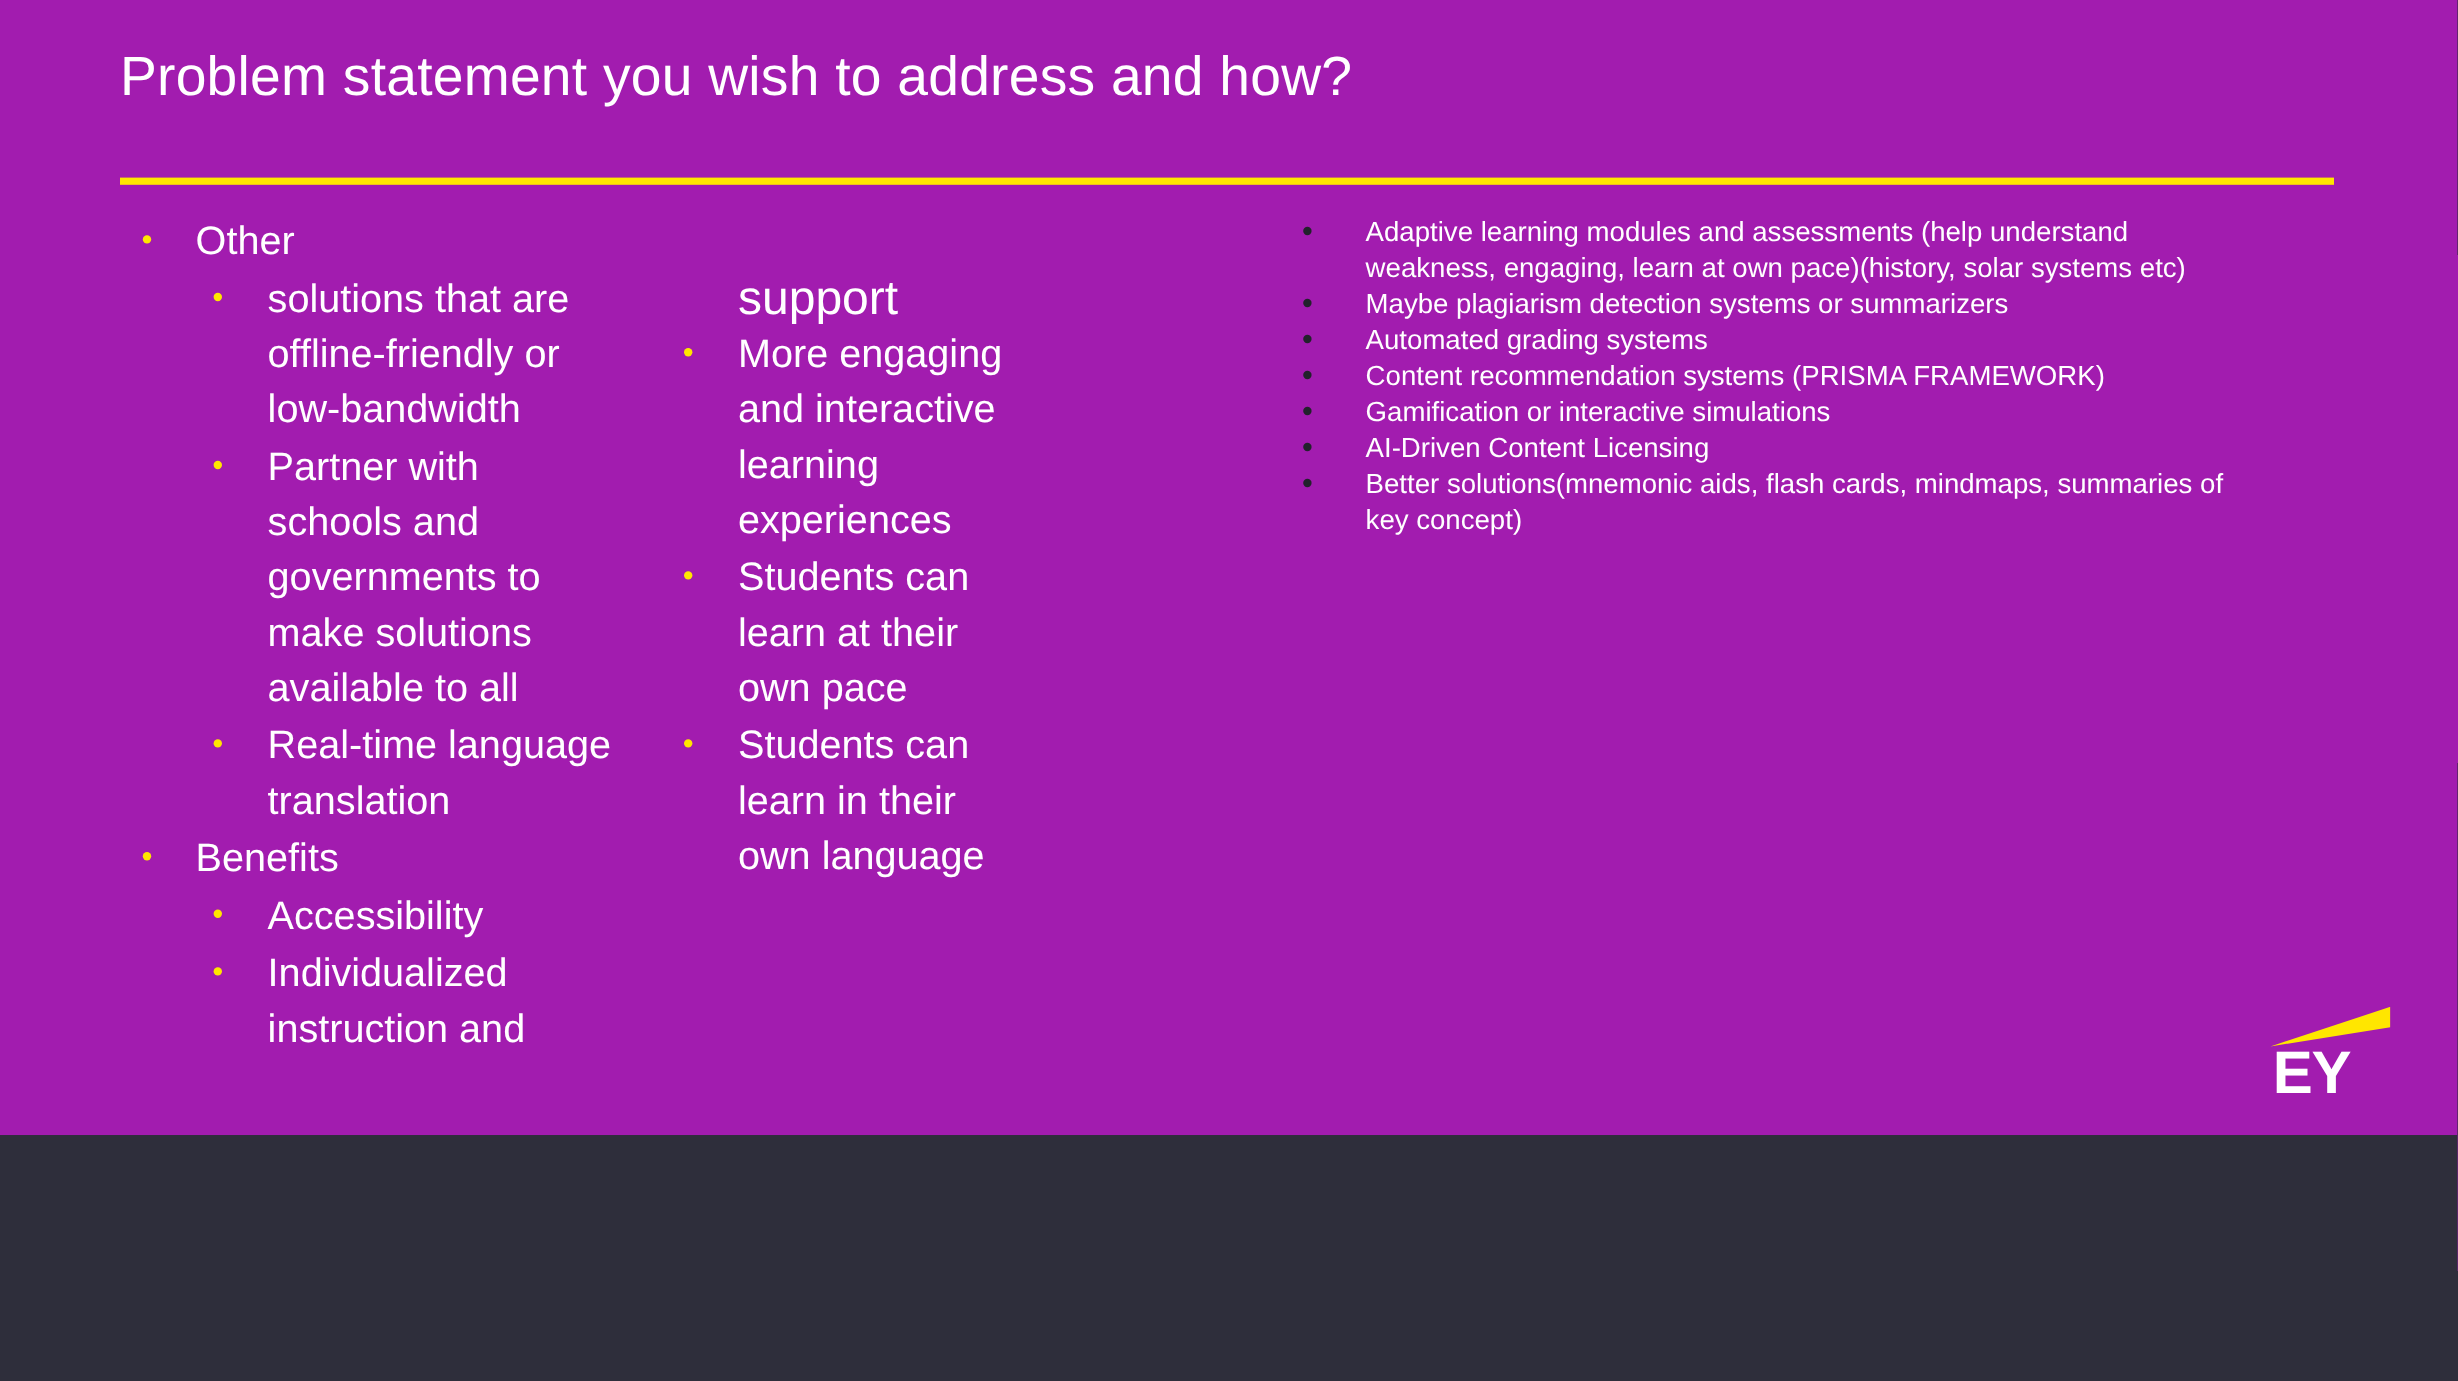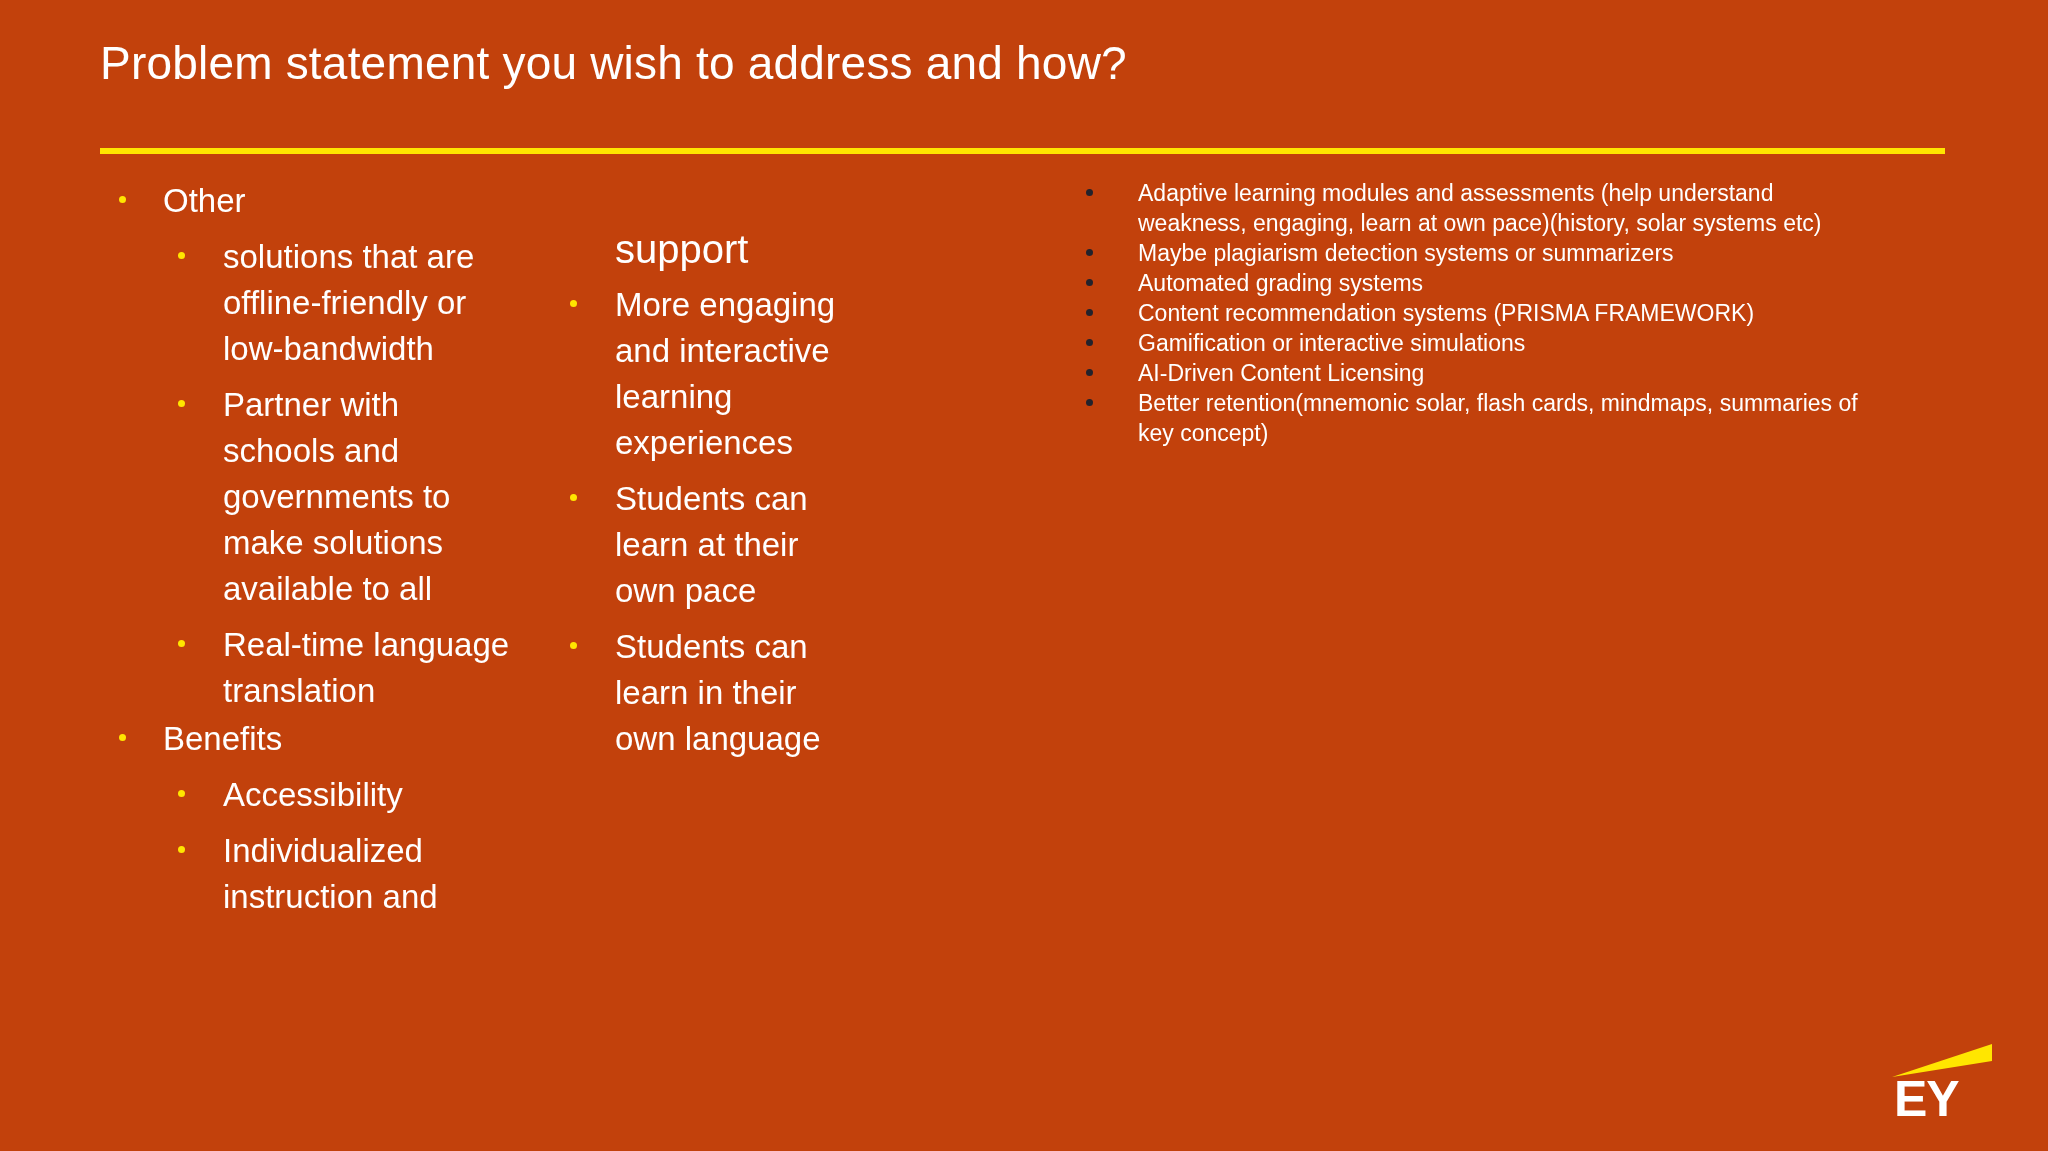--- a/index.html
+++ b/index.html
@@ -6,22 +6,22 @@
     margin: 0;
     padding: 0;
     background: #2e2e3b;
   }
   body {
     font-family: "Liberation Sans", sans-serif;
   }
   .slide {
     position: relative;
     width: 2048px;
-    height: 1151px;
-    background: #c2410c;
+    height: 946px;
+    background: #a21caf;
     overflow: hidden;
   }
 
   
   .slide-title {
     position: absolute;
     left: 100px;
     top: 36px;
     width: 1800px;
     font-size: 46px;
@@ -89,21 +89,21 @@
     line-height: 46px;
     color: #ffffff;
   }
 
   
   .lvl1 { padding-left: 47px; }
   .lvl1 .dot { left: 3px; }
   .lvl1 .txt { font-size: 33px; }
 
   
-  .lvl2 { padding-left: 107px; margin-top: 10px; }
+  .lvl2 { padding-left: 107px; }
   .lvl2 .dot { left: 62px; }
 
   
   .cont {
     padding-left: 107px;
     color: #ffffff;
     font-size: 40px;
     line-height: 46px;
     margin-top: 48px;
   }
@@ -252,21 +252,21 @@
         <span class="txt">Gamification or interactive simulations</span>
       </div>
 
       <div class="b">
         <span class="dot"></span>
         <span class="txt">AI-Driven Content Licensing</span>
       </div>
 
       <div class="b">
         <span class="dot"></span>
-        <span class="txt">Better retention(mnemonic solar, flash cards, mindmaps, summaries of key concept)</span>
+        <span class="txt">Better solutions(mnemonic aids, flash cards, mindmaps, summaries of key concept)</span>
       </div>
 
     </div>
 
   </div>
 
   <div class="ey-logo">
     <svg class="ey-beam" viewBox="0 0 100 34" preserveAspectRatio="none">
       <polygon points="0,33 100,0 100,17" fill="#ffe600"></polygon>
     </svg>

